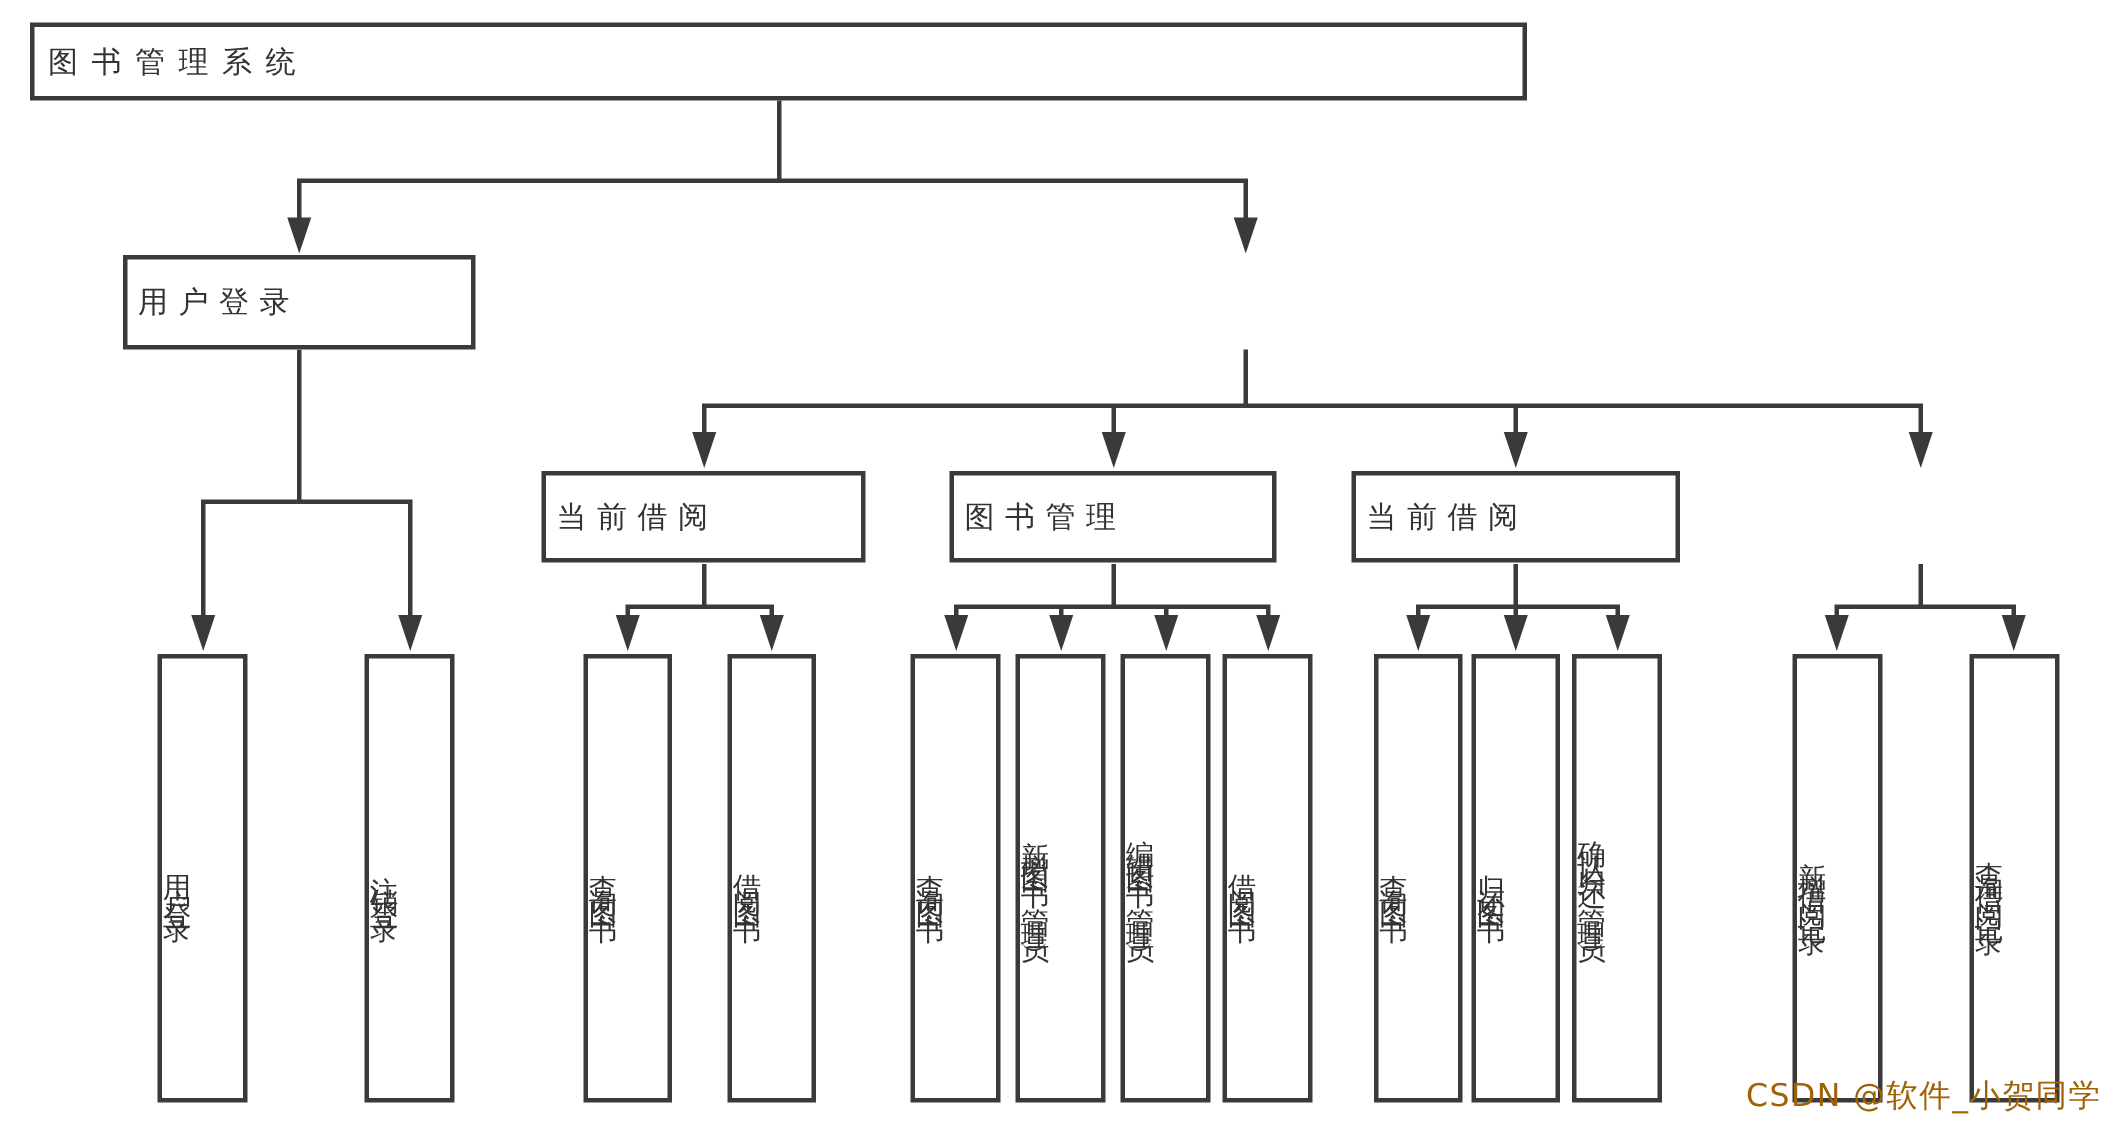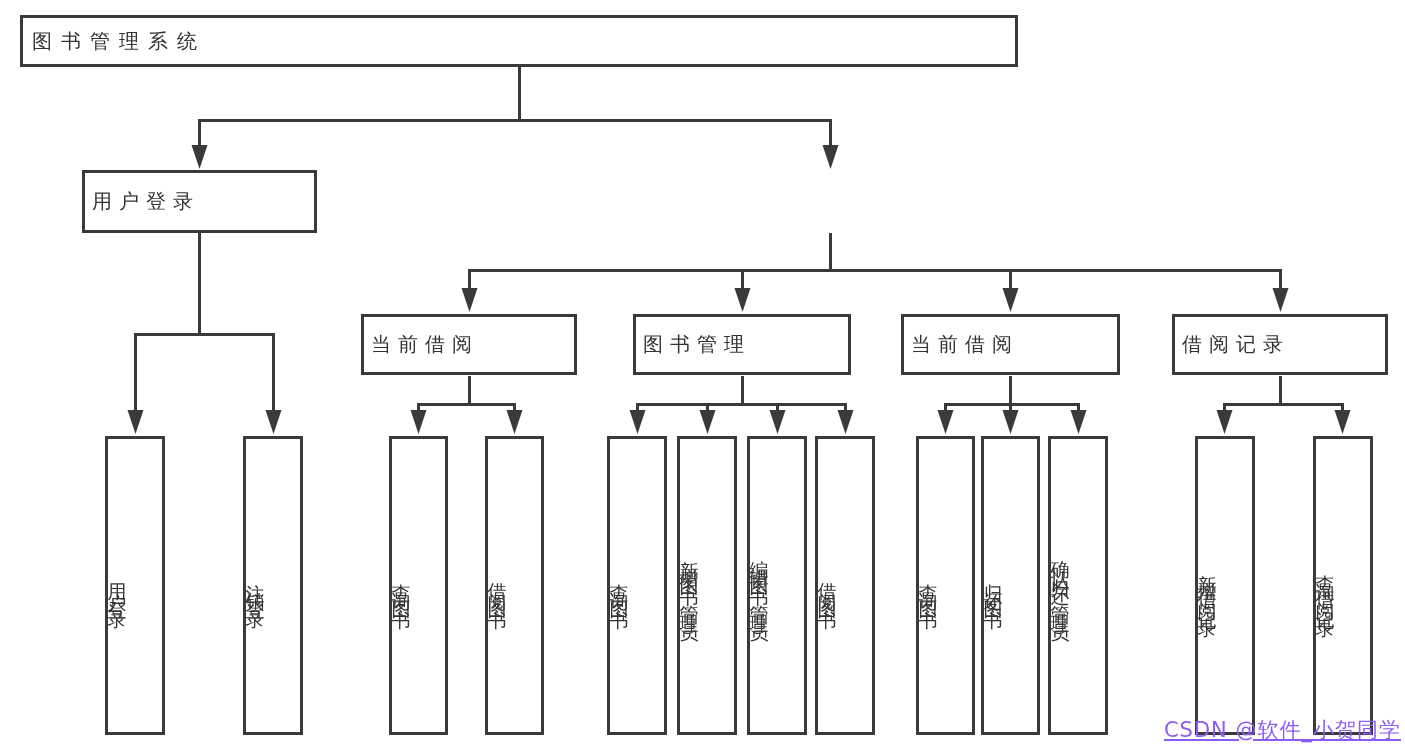--- a/index.html
+++ b/index.html
@@ -49,23 +49,22 @@
     color: #333333;
     line-height: 1;
   }
   .watermark {
     position: absolute;
     right: 4px;
     bottom: 3px;
     z-index: 5;
     font-size: 21px;
     letter-spacing: 1px;
-    color: #8b5cf6;
+    color: #a16207;
     white-space: nowrap;
-    text-decoration: underline;
   }
 </style>
 </head>
 <body>
 
 <div class="stage">
 
   <svg class="wires" width="1405" height="747" viewBox="0 0 1405 747" xmlns="http://www.w3.org/2000/svg">
     <g stroke="#3a3a3a" stroke-width="3" fill="none">
 
@@ -116,23 +115,20 @@
 
   <div class="box" style="left:361px;top:314px;width:216px;height:61px">
     <span class="htext">当前借阅</span>
   </div>
   <div class="box" style="left:633px;top:314px;width:218px;height:61px">
     <span class="htext">图书管理</span>
   </div>
   <div class="box" style="left:901px;top:314px;width:219px;height:61px">
     <span class="htext">当前借阅</span>
   </div>
-  <div class="box" style="left:1172px;top:314px;width:216px;height:61px">
-    <span class="htext">借阅记录</span>
-  </div>
 
   <div class="box" style="left:105px;top:436px;width:60px;height:299px">
     <span class="vtext">用户登录</span>
   </div>
   <div class="box" style="left:243px;top:436px;width:60px;height:299px">
     <span class="vtext">注销登录</span>
   </div>
 
   <div class="box" style="left:389px;top:436px;width:59px;height:299px">
     <span class="vtext">查询图书</span>

